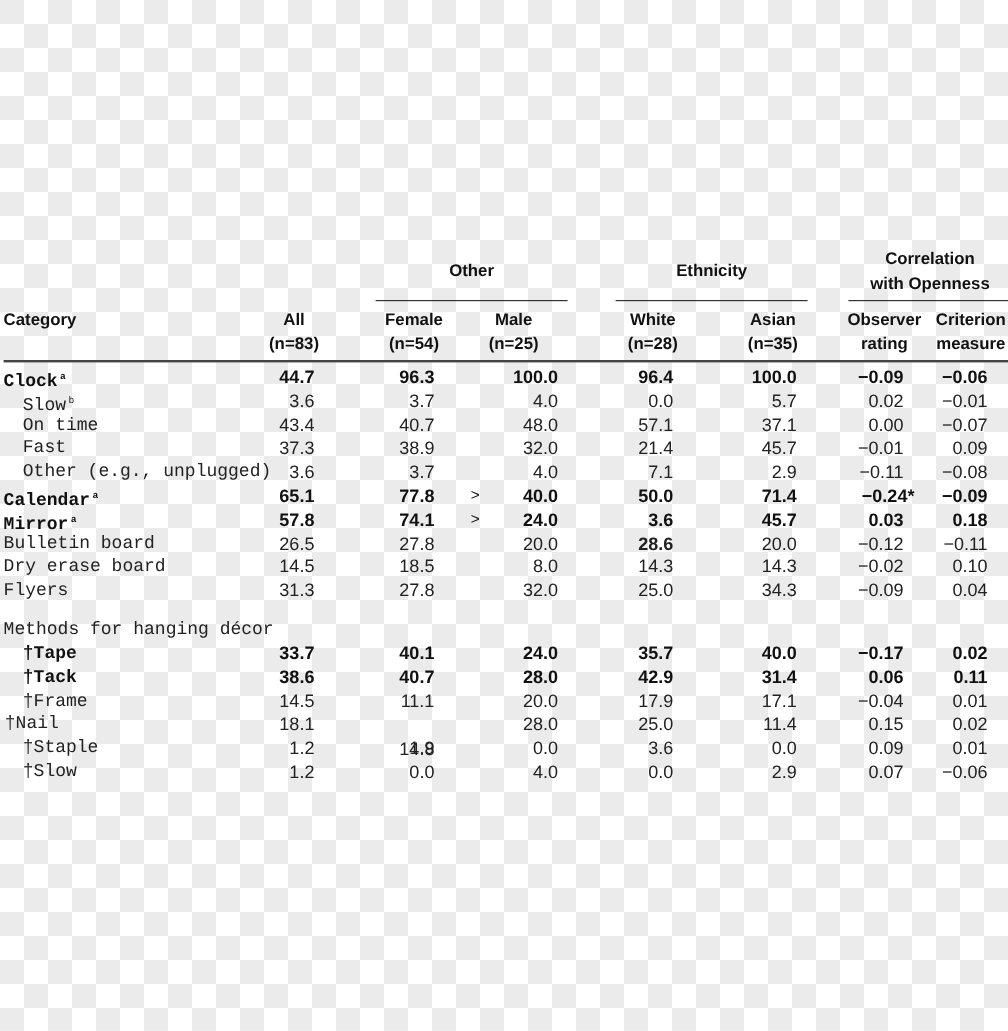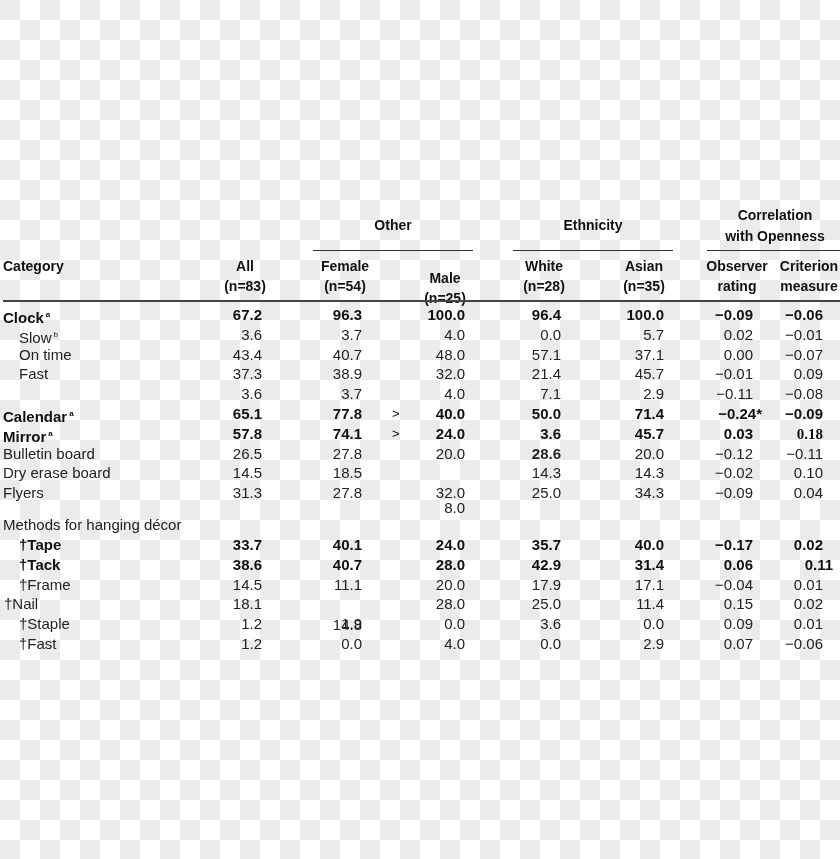--- a/index.html
+++ b/index.html
@@ -13,21 +13,21 @@
     background-position: 20px 0, 0 20px;
     font-family: "Liberation Sans", "DejaVu Sans", sans-serif;
     color: #222;
   }
   .abs { position: absolute; white-space: nowrap; }
   .hdr { font-weight: bold; font-size: 14px; color: #111; text-align: center; line-height: 20px; }
   .rule { position: absolute; height: 1px; background: #333; }
   .row { position: absolute; left: 0; width: 840px; height: 20px; font-size: 15px; line-height: 20px; }
   .row.bold { font-weight: bold; color: #111; }
   .cell { position: absolute; text-align: right; }
-  .lbl { position: absolute; text-align: left; }
+  .lbl { position: absolute; text-align: left; font-family: Liberation Mono, monospace; }
   sup { font-size: 8px; vertical-align: 6px; margin-left: 2px; }
   .rb { font-weight: normal; }
 </style>
 </head>
 <body>
 
 <div>
 
   <div class="abs hdr" style="left:313px;width:160px;top:215px;">Other</div>
   <div class="abs hdr" style="left:513px;width:160px;top:215px;">Ethnicity</div>
@@ -40,21 +40,21 @@
 
   <div class="abs hdr" style="left:3px;top:256px;text-align:left;">Category</div>
   <div class="abs hdr" style="left:205px;width:80px;top:256px;">
     <div>All</div>
     <div>(n=83)</div>
   </div>
   <div class="abs hdr" style="left:305px;width:80px;top:256px;">
     <div>Female</div>
     <div>(n=54)</div>
   </div>
-  <div class="abs hdr" style="left:405px;width:80px;top:256px;margin-top:12px;">
+  <div class="abs hdr" style="left:388px;width:80px;top:256px;">
     <div>Male</div>
     <div>(n=25)</div>
   </div>
   <div class="abs hdr" style="left:504px;width:80px;top:256px;">
     <div>White</div>
     <div>(n=28)</div>
   </div>
   <div class="abs hdr" style="left:604px;width:80px;top:256px;text-align:center;">
     <div>Asian</div>
     <div>(n=35)</div>
@@ -66,21 +66,21 @@
   <div class="abs hdr" style="left:773px;width:72px;top:256px;">
     <div>Criterion</div>
     <div>measure</div>
   </div>
 
   <div class="rule" style="left:3px;width:837px;top:300px;height:2px;background:#444;"></div>
 
   <div id="body-rows">
       <div class="row bold" style="top: 305px;">
         <span class="lbl" style="left: 3px;"><span>Clock</span><sup>a</sup></span>
-        <span class="cell" style="right: 578px;">67.2</span>
+        <span class="cell" style="right: 578px;">44.7</span>
         <span class="cell" style="right: 478px;">96.3</span>
         <span class="cell" style="right: 375px;">100.0</span>
         <span class="cell" style="right: 279px;">96.4</span>
         <span class="cell" style="right: 176px;">100.0</span>
         <span class="cell" style="right: 87px;">−0.09</span>
         <span class="cell" style="right: 17px;">−0.06</span>
       </div>
       <div class="row" style="top: 324.8px;">
         <span class="lbl" style="left: 19px;"><span>Slow</span><sup>b</sup></span>
         <span class="cell" style="right: 578px;">3.6</span>
@@ -105,20 +105,21 @@
         <span class="lbl" style="left: 19px;"><span>Fast</span></span>
         <span class="cell" style="right: 578px;">37.3</span>
         <span class="cell" style="right: 478px;">38.9</span>
         <span class="cell" style="right: 375px;">32.0</span>
         <span class="cell" style="right: 279px;">21.4</span>
         <span class="cell" style="right: 176px;">45.7</span>
         <span class="cell" style="right: 87px;">−0.01</span>
         <span class="cell" style="right: 17px;">0.09</span>
       </div>
       <div class="row" style="top: 384.2px;">
+        <span class="lbl" style="left: 19px;"><span>Other (e.g., unplugged)</span></span>
         <span class="cell" style="right: 578px;">3.6</span>
         <span class="cell" style="right: 478px;">3.7</span>
         <span class="cell" style="right: 375px;">4.0</span>
         <span class="cell" style="right: 279px;">7.1</span>
         <span class="cell" style="right: 176px;">2.9</span>
         <span class="cell" style="right: 87px;">−0.11</span>
         <span class="cell" style="right: 17px;">−0.08</span>
       </div>
       <div class="row bold" style="top: 404px;">
         <span class="lbl" style="left: 3px;"><span>Calendar</span><sup>a</sup></span>
@@ -132,38 +133,38 @@
         <span class="lbl rb" style="left: 392px; font-size: 13px;">&gt;</span>
       </div>
       <div class="row bold" style="top: 423.8px;">
         <span class="lbl" style="left: 3px;"><span>Mirror</span><sup>a</sup></span>
         <span class="cell" style="right: 578px;">57.8</span>
         <span class="cell" style="right: 478px;">74.1</span>
         <span class="cell" style="right: 375px;">24.0</span>
         <span class="cell" style="right: 279px;">3.6</span>
         <span class="cell" style="right: 176px;">45.7</span>
         <span class="cell" style="right: 87px;">0.03</span>
-        <span class="cell" style="right: 17px; font-family: Liberation Serif, serif;">0.18</span>
+        <span class="cell" style="right: 17px;">0.18</span>
         <span class="lbl rb" style="left: 392px; font-size: 13px;">&gt;</span>
       </div>
       <div class="row" style="top: 443.6px;">
         <span class="lbl" style="left: 3px;"><span>Bulletin board</span></span>
         <span class="cell" style="right: 578px;">26.5</span>
         <span class="cell" style="right: 478px;">27.8</span>
         <span class="cell" style="right: 375px;">20.0</span>
         <span class="cell" style="right: 279px; font-weight: bold;">28.6</span>
         <span class="cell" style="right: 176px;">20.0</span>
         <span class="cell" style="right: 87px;">−0.12</span>
         <span class="cell" style="right: 17px;">−0.11</span>
       </div>
       <div class="row" style="top: 463.4px;">
         <span class="lbl" style="left: 3px;"><span>Dry erase board</span></span>
         <span class="cell" style="right: 578px;">14.5</span>
         <span class="cell" style="right: 478px;">18.5</span>
-        <span class="cell" style="right: 375px; margin-top: 35px;">8.0</span>
+        <span class="cell" style="right: 375px;">8.0</span>
         <span class="cell" style="right: 279px;">14.3</span>
         <span class="cell" style="right: 176px;">14.3</span>
         <span class="cell" style="right: 87px;">−0.02</span>
         <span class="cell" style="right: 17px;">0.10</span>
       </div>
       <div class="row" style="top: 483.2px;">
         <span class="lbl" style="left: 3px;"><span>Flyers</span></span>
         <span class="cell" style="right: 578px;">31.3</span>
         <span class="cell" style="right: 478px;">27.8</span>
         <span class="cell" style="right: 375px;">32.0</span>
@@ -186,21 +187,21 @@
         <span class="cell" style="right: 17px;">0.02</span>
       </div>
       <div class="row bold" style="top: 554.8px;">
         <span class="lbl" style="left: 19px;"><span>†Tack</span></span>
         <span class="cell" style="right: 578px;">38.6</span>
         <span class="cell" style="right: 478px;">40.7</span>
         <span class="cell" style="right: 375px;">28.0</span>
         <span class="cell" style="right: 279px;">42.9</span>
         <span class="cell" style="right: 176px;">31.4</span>
         <span class="cell" style="right: 87px;">0.06</span>
-        <span class="cell" style="right: 7px; text-align: center;">0.11</span>
+        <span class="cell" style="right: 17px; text-align: center;">0.11</span>
       </div>
       <div class="row" style="top: 574.6px;">
         <span class="lbl" style="left: 19px;"><span>†Frame</span></span>
         <span class="cell" style="right: 578px;">14.5</span>
         <span class="cell" style="right: 478px;">11.1</span>
         <span class="cell" style="right: 375px;">20.0</span>
         <span class="cell" style="right: 279px;">17.9</span>
         <span class="cell" style="right: 176px;">17.1</span>
         <span class="cell" style="right: 87px;">−0.04</span>
         <span class="cell" style="right: 17px;">0.01</span>
@@ -219,21 +220,21 @@
         <span class="lbl" style="left: 19px;"><span>†Staple</span></span>
         <span class="cell" style="right: 578px;">1.2</span>
         <span class="cell" style="right: 478px;">1.9</span>
         <span class="cell" style="right: 375px;">0.0</span>
         <span class="cell" style="right: 279px;">3.6</span>
         <span class="cell" style="right: 176px;">0.0</span>
         <span class="cell" style="right: 87px;">0.09</span>
         <span class="cell" style="right: 17px;">0.01</span>
       </div>
       <div class="row" style="top: 634px;">
-        <span class="lbl" style="left: 19px;"><span>†Fast</span></span>
+        <span class="lbl" style="left: 19px;"><span>†Slow</span></span>
         <span class="cell" style="right: 578px;">1.2</span>
         <span class="cell" style="right: 478px;">0.0</span>
         <span class="cell" style="right: 375px;">4.0</span>
         <span class="cell" style="right: 279px;">0.0</span>
         <span class="cell" style="right: 176px;">2.9</span>
         <span class="cell" style="right: 87px;">0.07</span>
         <span class="cell" style="right: 17px;">−0.06</span>
       </div>
     </div>
 </div>

